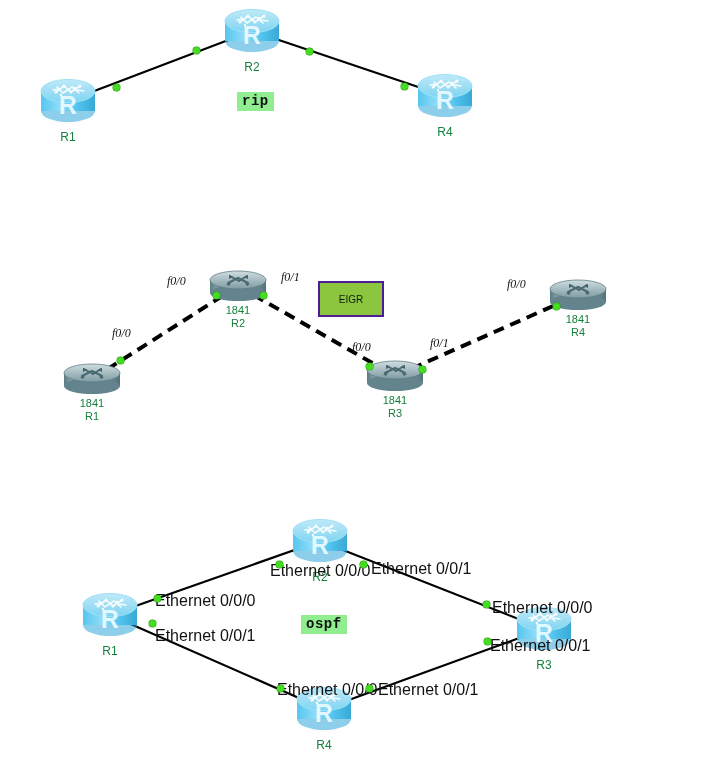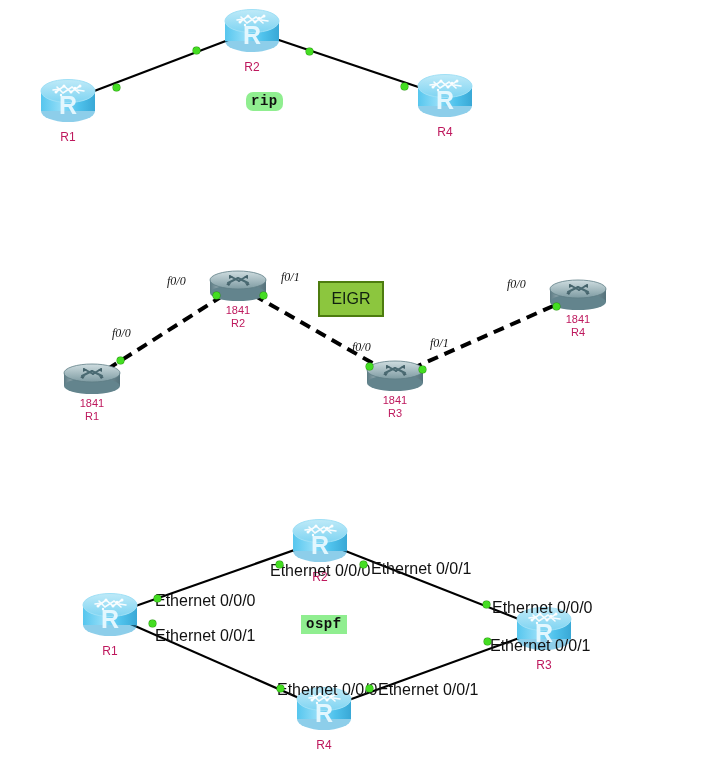--- a/index.html
+++ b/index.html
@@ -45,21 +45,21 @@
     left: -32px;
     top: -17px;
     width: 64px;
     height: 34px;
   }
   .node-label {
     position: absolute;
     left: -60px;
     width: 120px;
     text-align: center;
-    color: #be185d;
+    color: #15803d;
     font-size: 12px;
     line-height: 13px;
     white-space: nowrap;
   }
   .node-label.blue-lbl { top: 30px; }
   .node-label.gray-lbl { top: 18px; font-size: 11px; }
   .node-label .model { display: block; }
   .node-label .nm { display: block; }
 
   
@@ -87,24 +87,24 @@
     font-weight: bold;
     color: #101010;
     background: #90ee90;
     padding: 2px 5px 2px 5px;
     letter-spacing: 0.5px;
     line-height: 15px;
   }
   .proto-box {
     position: absolute;
     background: #8cc63e;
-    border: 2px solid #4d7c0f;
+    border: 2px solid #4c1d95;
     color: #102010;
     font-family: "Liberation Sans", sans-serif;
-    font-size: 16px;
+    font-size: 10px;
     display: flex;
     align-items: center;
     justify-content: center;
   }
 
   .dot {
     position: absolute;
     width: 7px;
     height: 7px;
     margin-left: -3.5px;
@@ -443,21 +443,21 @@
       <div class="iface sans" style="left: 270px; top: 565px;">Ethernet 0/0/0</div>
       <div class="iface sans" style="left: 371px; top: 563px;">Ethernet 0/0/1</div>
       <div class="iface sans" style="left: 155px; top: 595px;">Ethernet 0/0/0</div>
       <div class="iface sans" style="left: 492px; top: 602px;">Ethernet 0/0/0</div>
       <div class="iface sans" style="left: 155px; top: 630px;">Ethernet 0/0/1</div>
       <div class="iface sans" style="left: 490px; top: 640px;">Ethernet 0/0/1</div>
       <div class="iface sans" style="left: 277px; top: 684px;">Ethernet 0/0/0</div>
       <div class="iface sans" style="left: 378px; top: 684px;">Ethernet 0/0/1</div>
     </div>
   <div id="tags-layer">
-      <div class="proto-tag" style="left: 246px; top: 92px; border-radius: 7px;">rip</div>
+      <div class="proto-tag" style="left: 237px; top: 92px;">rip</div>
       <div class="proto-box" style="left: 318px; top: 281px; width: 62px; height: 32px;">EIGR</div>
       <div class="proto-tag" style="left: 301px; top: 615px;">ospf</div>
     </div>
   <div id="dots-layer">
       <div class="dot" style="left: 196px; top: 50px;"></div>
       <div class="dot" style="left: 116px; top: 87px;"></div>
       <div class="dot" style="left: 309px; top: 51px;"></div>
       <div class="dot" style="left: 404px; top: 86px;"></div>
       <div class="dot" style="left: 120px; top: 360px;"></div>
       <div class="dot" style="left: 216px; top: 295px;"></div>

